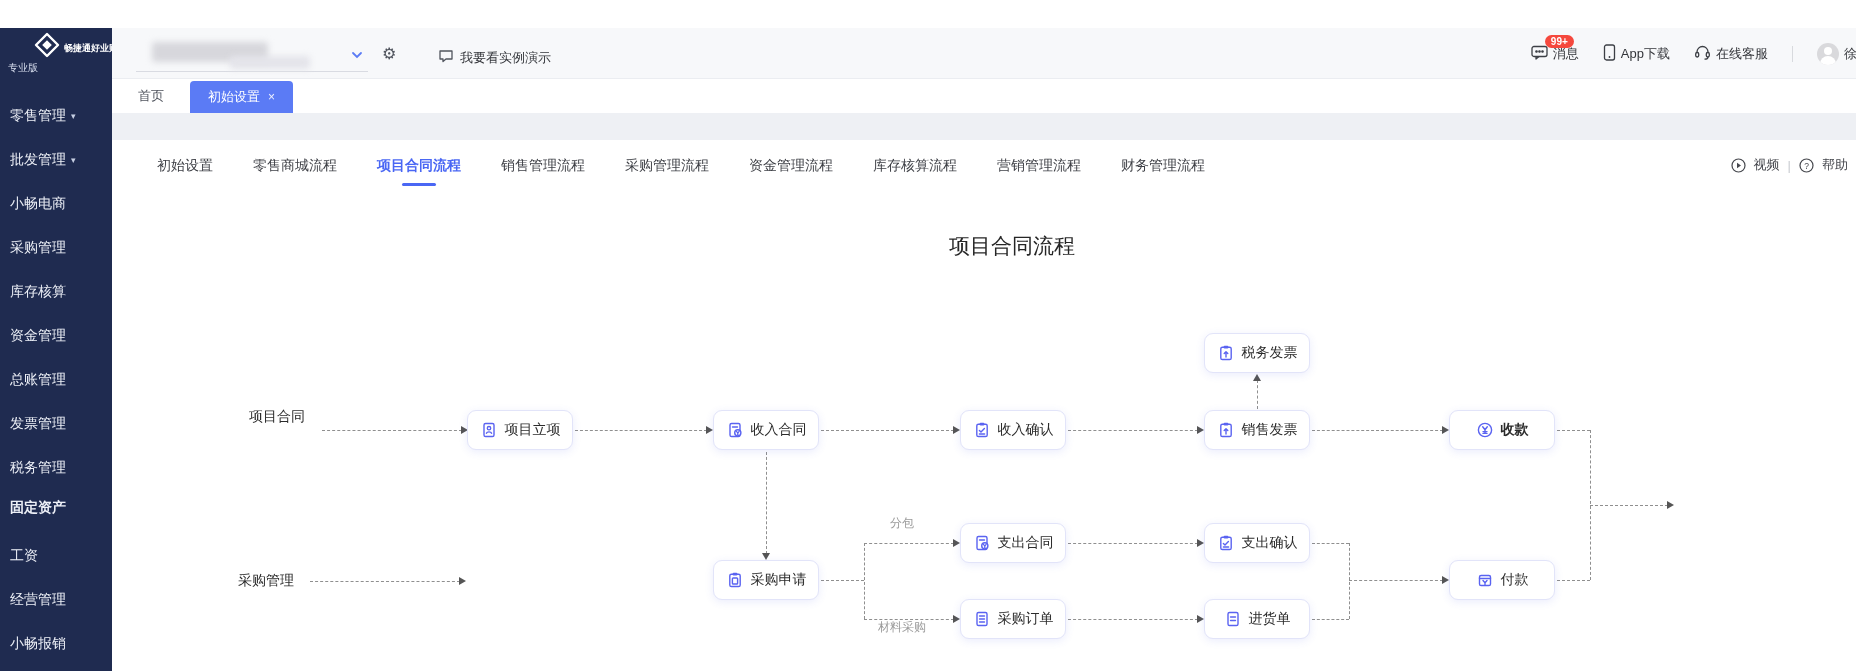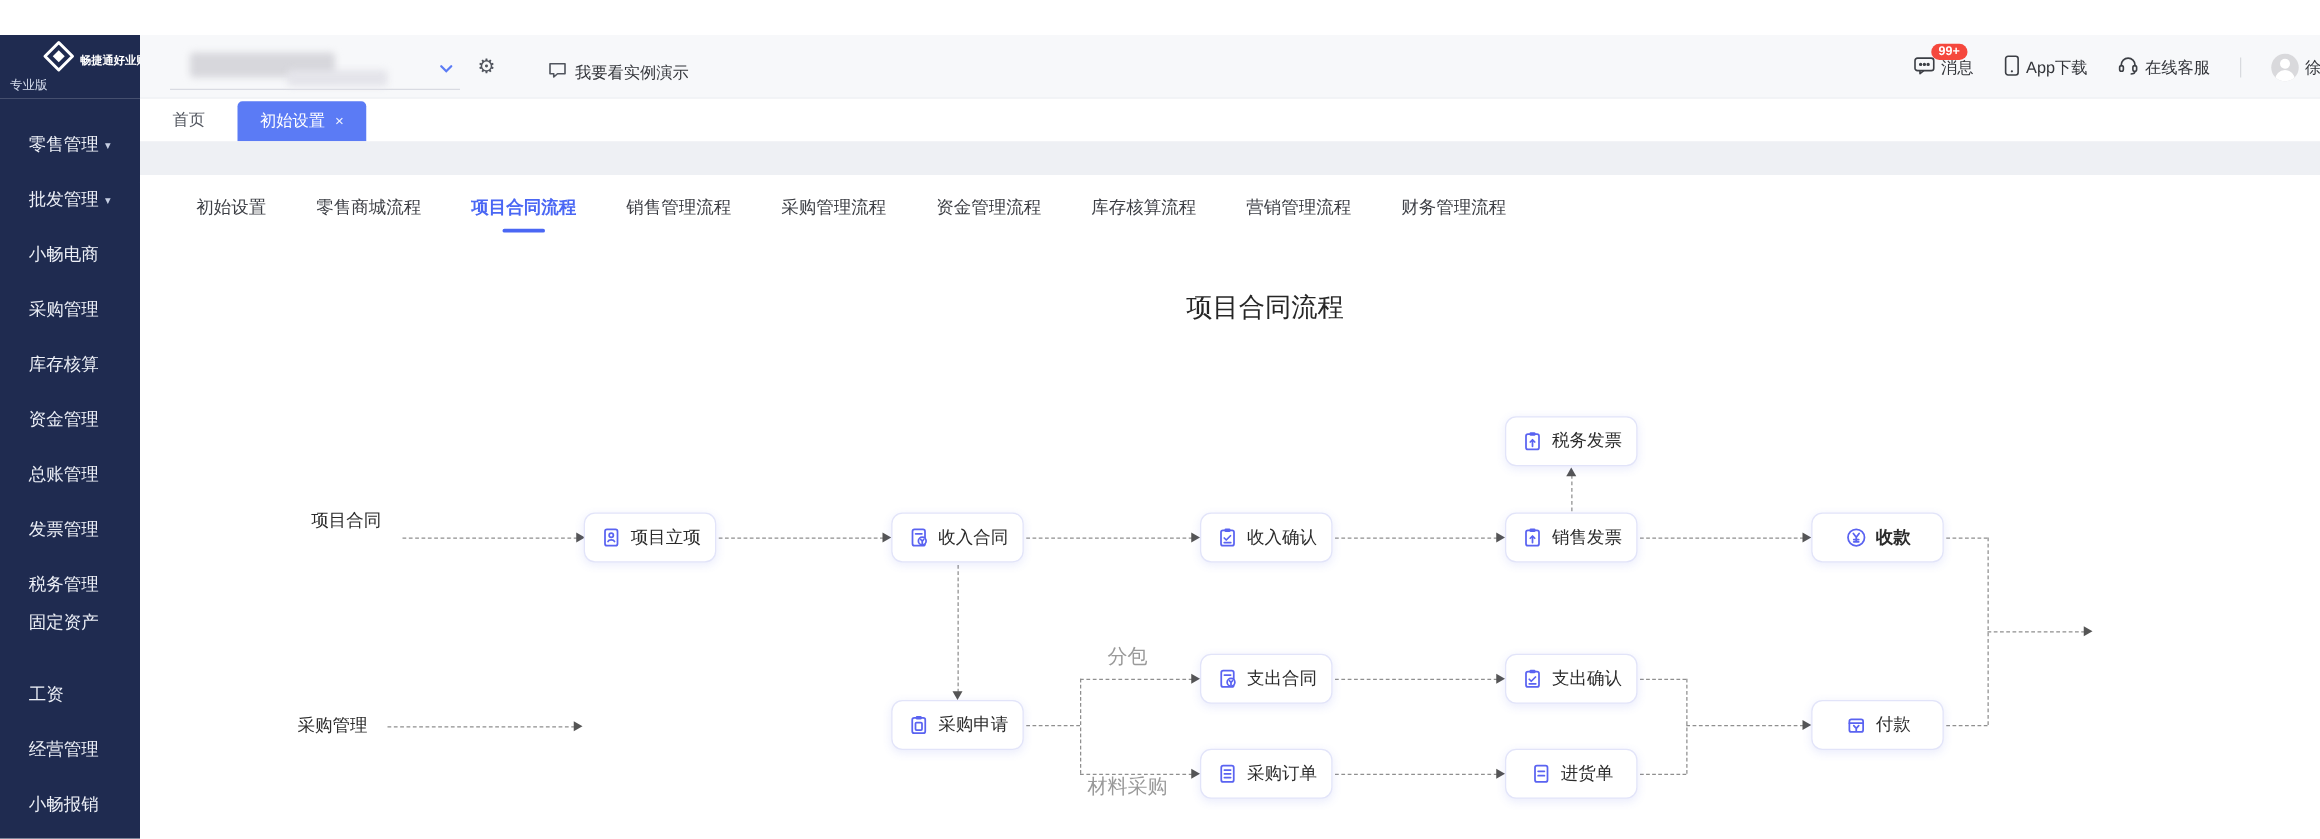--- a/index.html
+++ b/index.html
@@ -51,21 +51,21 @@
   .wtab-close { font-size:12px; opacity:.9; }
 
   
   .gap { position:absolute; left:112px; top:113px; width:1744px; height:27px; background:#eef0f4; }
   .card { position:absolute; left:112px; top:140px; width:1744px; height:531px; background:#fff;
     border-radius:6px 0 0 0; }
 
   
   .sidebar { position:absolute; left:0; top:79px; width:112px; height:592px; background:#1f2b50; }
   .side-item { position:absolute; left:0; width:112px; height:28px; line-height:28px;
-    padding-left:23px; color:#edf0f7; font-size:14px; cursor:pointer; white-space:nowrap; }
+    padding-left:10px; color:#edf0f7; font-size:14px; cursor:pointer; white-space:nowrap; }
   .side-caret { font-size:9px; margin-left:5px; color:#c6cfe3; vertical-align:1px; }
 
   
   .ftabs { position:absolute; left:0; top:0; width:1744px; height:50px; display:flex;
     align-items:center; gap:40px; padding-left:45px; }
   .ftab { position:relative; font-size:14px; color:#3d3f45; cursor:pointer; white-space:nowrap;
     height:50px; line-height:50px; }
   .ftab.active { color:#4a67f4; font-weight:bold; }
   .ftab.active:after { content:""; position:absolute; left:50%; bottom:4px; transform:translateX(-50%);
     width:34px; height:3px; border-radius:2px; background:#4a67f4; }
@@ -82,21 +82,21 @@
   .node { position:absolute; transform:translate(-50%,-50%); height:40px; background:#fff;
     border:1px solid #e2e4f9; border-radius:9px; box-shadow:0 2px 8px rgba(84,96,230,.12);
     display:flex; align-items:center; justify-content:center; gap:7px; font-size:14px; color:#2b2b2b;
     cursor:pointer; white-space:nowrap; }
   .edge-h { position:absolute; border-top:1px dashed #8f8f8f; height:0; }
   .edge-v { position:absolute; border-left:1px dashed #8f8f8f; width:0; }
   .arrow { position:absolute; width:0; height:0; }
   .arrow.r { border-left:7px solid #555; border-top:4px solid transparent; border-bottom:4px solid transparent; }
   .arrow.u { border-bottom:7px solid #555; border-left:4px solid transparent; border-right:4px solid transparent; }
   .arrow.d { border-top:7px solid #555; border-left:4px solid transparent; border-right:4px solid transparent; }
-  .edge-label { position:absolute; transform:translateX(-50%); font-size:16px; color:#9a9a9a; white-space:nowrap; }
+  .edge-label { position:absolute; transform:translateX(-50%); font-size:12px; color:#9a9a9a; white-space:nowrap; }
 </style>
 </head>
 <body>
 
 <div id="app">
 
   <div class="topstrip"></div>
 
   <div class="toolbar">
     <div class="selector">
@@ -185,39 +185,56 @@
     <div id="side-items">
         <div class="side-item" style="top: 22px;"><span>零售管理</span><span class="side-caret">▾</span></div>
         <div class="side-item" style="top: 66px;"><span>批发管理</span><span class="side-caret">▾</span></div>
         <div class="side-item" style="top: 110px;"><span>小畅电商</span></div>
         <div class="side-item" style="top: 154px;"><span>采购管理</span></div>
         <div class="side-item" style="top: 198px;"><span>库存核算</span></div>
         <div class="side-item" style="top: 242px;"><span>资金管理</span></div>
         <div class="side-item" style="top: 286px;"><span>总账管理</span></div>
         <div class="side-item" style="top: 330px;"><span>发票管理</span></div>
         <div class="side-item" style="top: 374px;"><span>税务管理</span></div>
-        <div class="side-item" style="top: 404px;"><span>固定资产</span></div>
+        <div class="side-item" style="top: 414px; font-weight: bold;"><span>固定资产</span></div>
         <div class="side-item" style="top: 462px;"><span>工资</span></div>
         <div class="side-item" style="top: 506px;"><span>经营管理</span></div>
         <div class="side-item" style="top: 550px;"><span>小畅报销</span></div>
       </div>
   </div>
 
   <div class="card">
     <div class="ftabs" id="ftabs">
         <div class="ftab">初始设置</div>
         <div class="ftab">零售商城流程</div>
         <div class="ftab active">项目合同流程</div>
         <div class="ftab">销售管理流程</div>
         <div class="ftab">采购管理流程</div>
         <div class="ftab">资金管理流程</div>
         <div class="ftab">库存核算流程</div>
         <div class="ftab">营销管理流程</div>
         <div class="ftab">财务管理流程</div>
       </div>
+    <div class="ftab-right">
+      <span class="ic">
+        <svg width="15" height="15" viewBox="0 0 15 15" fill="none">
+            <circle cx="7.5" cy="7.5" r="6.5" stroke="#45474d" stroke-width="1.2"></circle>
+            <path d="M6 4.8l4 2.7-4 2.7z" fill="#45474d"></path>
+          </svg>
+      </span>
+      <span>视频</span>
+      <span style="color:#c9cbd1;">|</span>
+      <span class="ic">
+        <svg width="15" height="15" viewBox="0 0 15 15" fill="none">
+            <circle cx="7.5" cy="7.5" r="6.5" stroke="#45474d" stroke-width="1.2"></circle>
+            <text x="7.5" y="10.6" text-anchor="middle" font-size="8.5" fill="#45474d" font-family="Liberation Sans,sans-serif">?</text>
+          </svg>
+      </span>
+      <span>帮助</span>
+    </div>
     <div class="diagram" id="diagram">
       <div class="dg-title" style="left:900px; top:56px;">项目合同流程</div>
     <div class="row-label" style="left: 165px; top: 227px;">项目合同</div>
         <div class="row-label" style="left: 154px; top: 391px;">采购管理</div>
         <div class="edge-h" style="left: 210px; top: 240px; width: 140px;"></div>
         <div class="arrow r" style="left: 349px; top: 236px;"></div>
         <div class="edge-h" style="left: 463px; top: 240px; width: 132px;"></div>
         <div class="arrow r" style="left: 594px; top: 236px;"></div>
         <div class="edge-h" style="left: 709px; top: 240px; width: 133px;"></div>
         <div class="arrow r" style="left: 841px; top: 236px;"></div>

